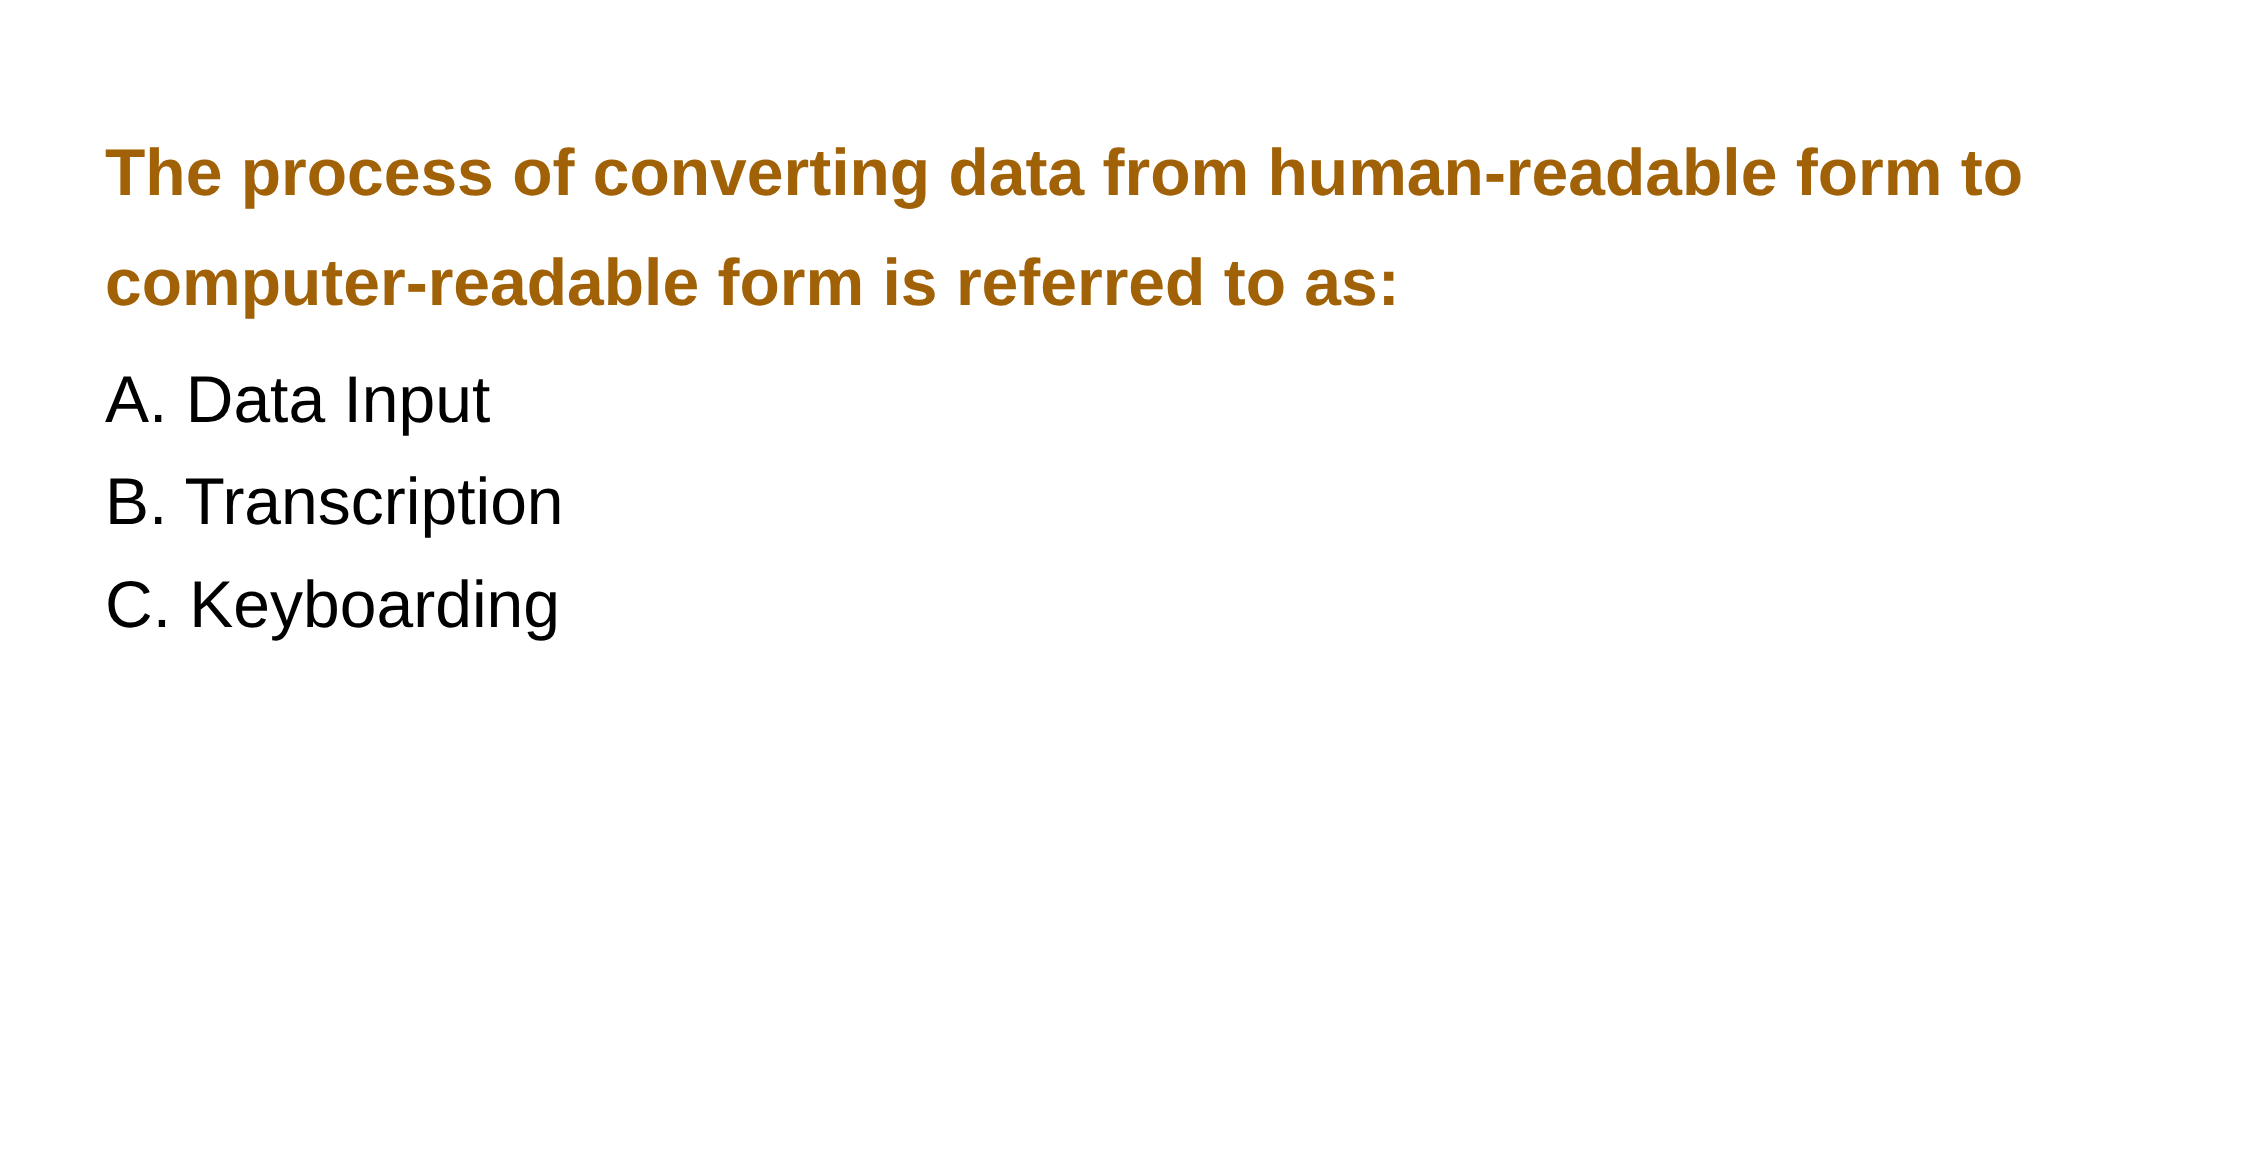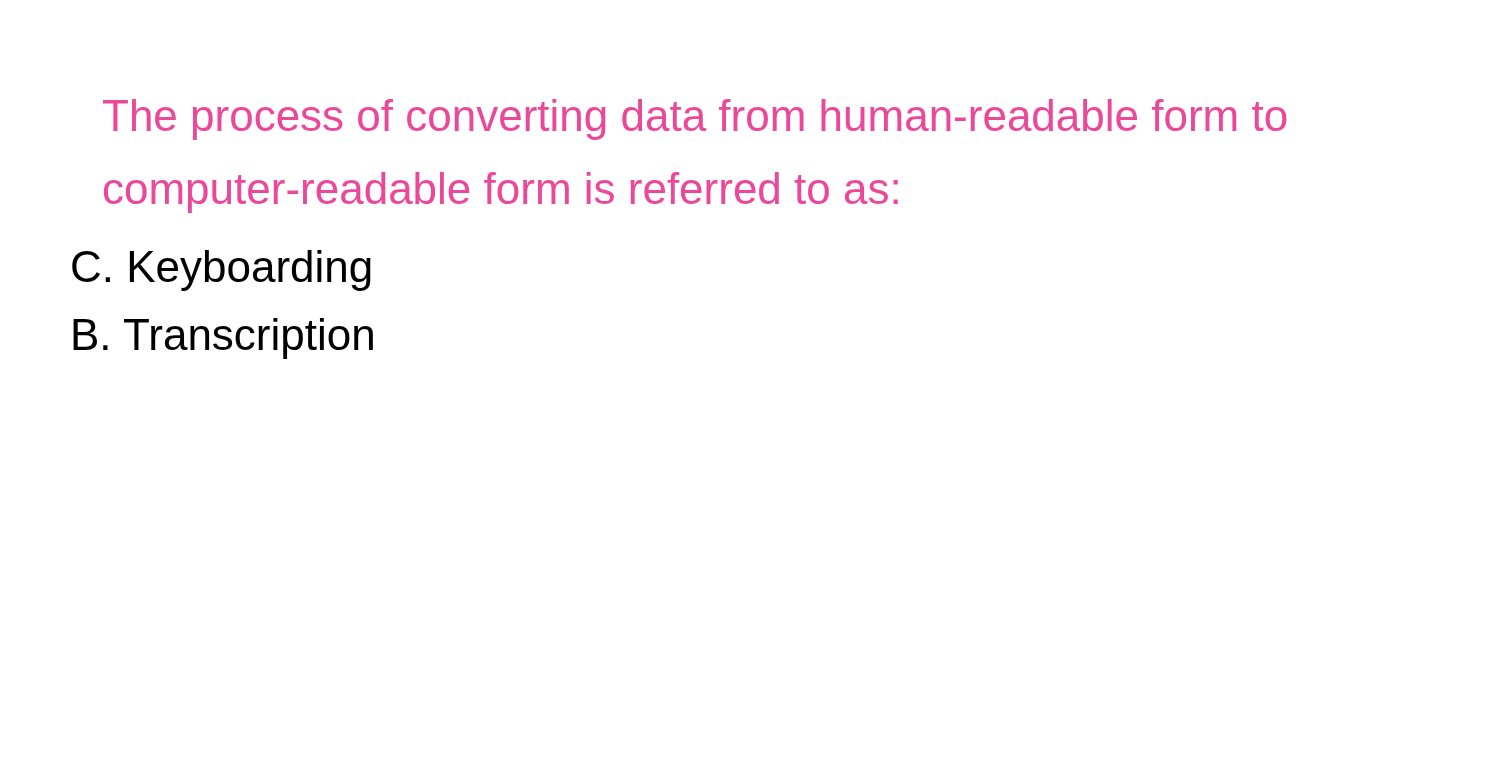--- a/index.html
+++ b/index.html
@@ -10,42 +10,45 @@
     body {
       width: 1500px;
       height: 776px;
       background: #ffffff;
       font-family: -apple-system, BlinkMacSystemFont, "Segoe UI", Helvetica, Arial, sans-serif;
       padding: 80px 70px;
     }
     .question-text {
       font-size: 44px;
       line-height: 1.65;
-      color: #ec4899;
-      font-weight: 400;
+      color: #a16207;
+      font-weight: 700;
       margin-bottom: 8px;
-      margin-left: 32px;
     }
     .options {
       font-size: 44px;
       line-height: 1.55;
       color: #000000;
       font-weight: 400;
     }
     .option {
       display: block;
     }
   </style>
 </head>
 <body>
 
 <div class="question-text">The process of converting data from human-readable form to computer-readable form is referred to as:</div>
 
 <div class="options">
   <span class="option">
-    <span>C.</span>
-    <span>Keyboarding</span>
+    <span>A.</span>
+    <span>Data Input</span>
   </span>
   <span class="option">
     <span>B.</span>
     <span>Transcription</span>
   </span>
+  <span class="option">
+    <span>C.</span>
+    <span>Keyboarding</span>
+  </span>
 </div>
 
 </body></html>

